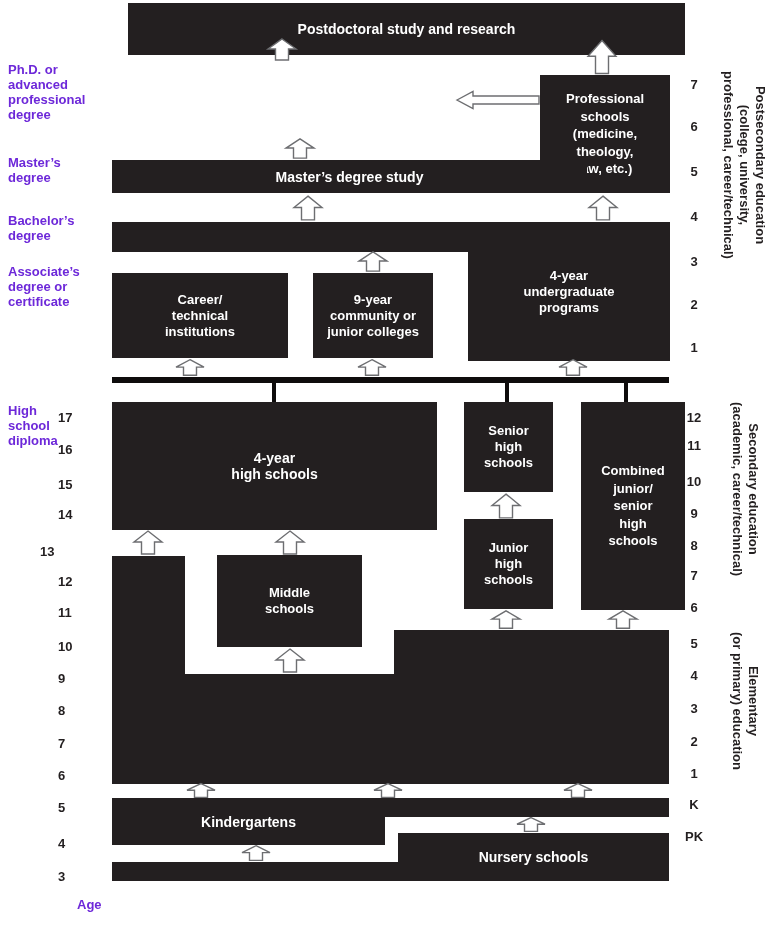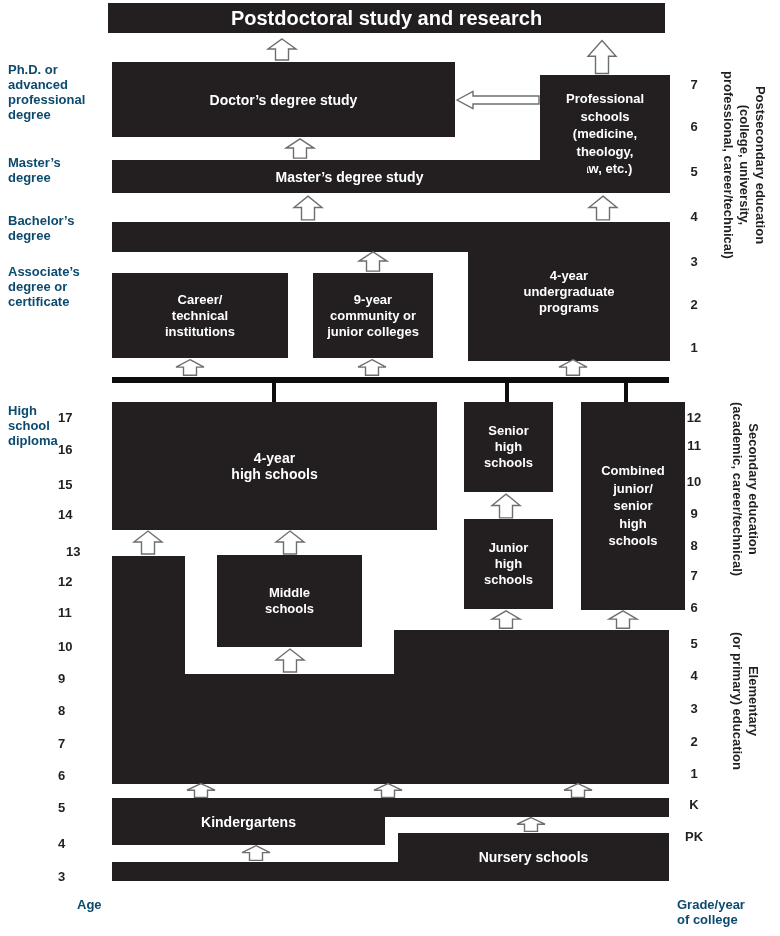--- a/index.html
+++ b/index.html
@@ -7,21 +7,21 @@
     position:relative;width:780px;height:936px;background:#ffffff;overflow:hidden;
     font-family:"Liberation Sans","DejaVu Sans",sans-serif;
   }
   .box{
     position:absolute;background:#231f20;color:#ffffff;
     display:flex;align-items:center;justify-content:center;text-align:center;
     font-weight:bold;font-size:13px;line-height:16px;white-space:pre-line;
   }
   .blk{position:absolute;background:#231f20;}
   .lbl{
-    position:absolute;color:#0c4a6e;font-weight:bold;font-size:13px;line-height:15px;
+    position:absolute;color:#6d28d9;font-weight:bold;font-size:13px;line-height:15px;
     white-space:pre-line;
   }
   .wlbl{
     position:absolute;color:#ffffff;font-weight:bold;font-size:14px;line-height:21px;
     white-space:pre-line;text-align:center;
   }
   .num{
     position:absolute;color:#231f20;font-weight:bold;font-size:13px;line-height:16px;
   }
   .num.l{width:40px;text-align:left;}
@@ -35,22 +35,21 @@
   .ar path{fill:#ffffff;stroke:#6d6e71;stroke-width:1.4;vector-effect:non-scaling-stroke;}
   .sep{position:absolute;background:#0e0c0c;}
   .tick{position:absolute;background:#0e0c0c;width:4px;height:21px;top:381px;}
   .lh18{line-height:17.5px;}
 </style>
 </head>
 <body>
 
 <div id="canvas">
 
-  <div class="box" style="left:108px;top:3px;width:557px;height:30px;font-size:20px">Postdoctoral study and research</div>
-  <div class="box" style="left:112px;top:62px;width:343px;height:75px;font-size:14px">Doctor’s degree study</div>
+  <div class="box" style="left:128px;top:3px;width:557px;height:52px;font-size:14px">Postdoctoral study and research</div>
   <div class="box lh18" style="left:540px;top:75px;width:130px;height:118px">Professional
 schools
 (medicine,
 theology,
 law, etc.)</div>
   <div class="box" style="left:112px;top:160px;width:475px;height:33px;font-size:14px">Master’s degree study</div>
 
   <div class="blk" style="left:112px;top:222px;width:558px;height:30px"></div>
   <div class="box" style="left:468px;top:222px;width:202px;height:139px">4-year
 undergraduate
@@ -171,21 +170,21 @@
 certificate</div>
   <div class="lbl" style="left:8px;top:403px;width:104px">High
 school
 diploma</div>
   <div class="lbl" style="left:77px;top:897px">Age</div>
 
   <div class="num l" style="left:58px;top:410px">17</div>
   <div class="num l" style="left:58px;top:442px">16</div>
   <div class="num l" style="left:58px;top:477px">15</div>
   <div class="num l" style="left:58px;top:507px">14</div>
-  <div class="num l" style="left:66px;top:544px">13</div>
+  <div class="num l" style="left:40px;top:544px">13</div>
   <div class="num l" style="left:58px;top:574px">12</div>
   <div class="num l" style="left:58px;top:605px">11</div>
   <div class="num l" style="left:58px;top:639px">10</div>
   <div class="num l" style="left:58px;top:671px">9</div>
   <div class="num l" style="left:58px;top:703px">8</div>
   <div class="num l" style="left:58px;top:736px">7</div>
   <div class="num l" style="left:58px;top:768px">6</div>
   <div class="num l" style="left:58px;top:800px">5</div>
   <div class="num l" style="left:58px;top:836px">4</div>
   <div class="num l" style="left:58px;top:869px">3</div>
@@ -214,16 +213,14 @@
   <div class="num r" style="left:680px;top:829px">PK</div>
 
   <div class="rot" style="left:744px;top:165px">Postsecondary education
 (college, university,
 professional, career/technical)</div>
   <div class="rot" style="left:745px;top:489px">Secondary education
 (academic, career/technical)</div>
   <div class="rot" style="left:745px;top:701px">Elementary
 (or primary) education</div>
 
-  <div class="lbl" style="left:677px;top:897px;width:100px">Grade/year
-of college</div>
 
 </div>
 
 </body></html>

